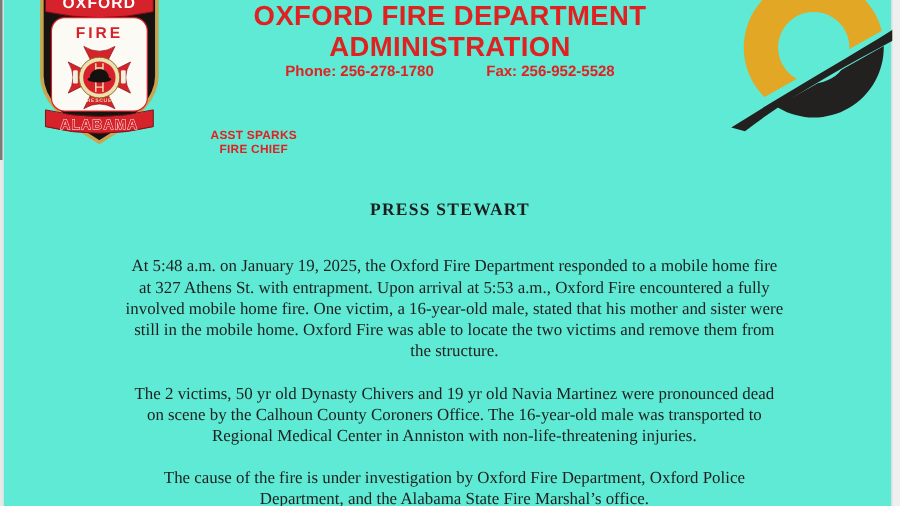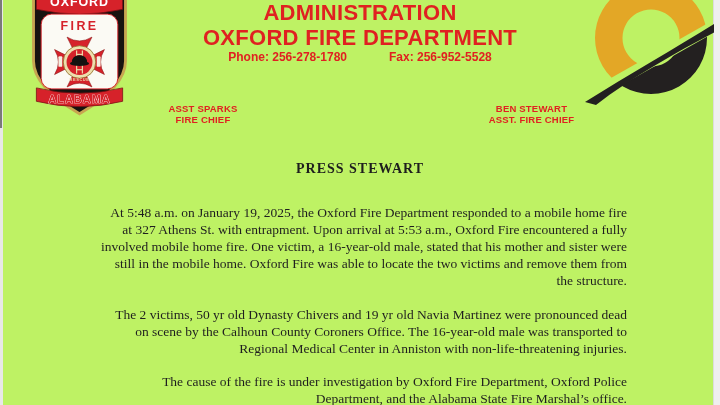--- a/index.html
+++ b/index.html
@@ -1,18 +1,18 @@
 <!DOCTYPE html>
 <html><head>
 <meta charset="utf-8">
 <style>
   html,body{margin:0;padding:0;}
   body{width:720px;height:405px;overflow:hidden;background:#ffffff;
        font-family:"Liberation Sans",sans-serif;position:relative;}
-  .page{position:absolute;inset:0;background:#bef264;}
+  .page{position:absolute;inset:0;background:#5eead4;}
 
   
   .edge-left{position:absolute;left:0;top:0;width:3px;height:405px;background:#e8e8e8;}
   .edge-left-dark{position:absolute;left:0;top:0;width:2px;height:128px;background:#7a7a78;}
   .edge-right{position:absolute;right:0;top:0;width:6px;height:405px;background:#efefef;border-left:1px solid #dcdcdc;}
 
   
   .letterhead{position:absolute;left:140px;right:140px;top:0;text-align:center;color:#e02121;}
   .org-title{font-size:22px;font-weight:bold;line-height:25px;letter-spacing:.3px;}
   .addr{font-size:12px;font-weight:bold;line-height:14px;margin-top:4px;}
@@ -22,21 +22,21 @@
   .official{position:absolute;top:103px;text-align:center;color:#e02121;
             font-size:9.5px;font-weight:bold;line-height:11px;letter-spacing:.2px;}
   .official.left{left:158px;width:90px;}
   .official.right{left:484px;width:95px;}
 
   
   .pr-heading{position:absolute;left:0;right:0;top:161px;text-align:center;
               font-family:"Liberation Serif",serif;font-weight:bold;font-size:14px;
               letter-spacing:1px;color:#1e1e1e;}
   .para{position:absolute;left:100px;width:527px;font-family:"Liberation Serif",serif;
-        font-size:13.5px;line-height:17.2px;color:#1f1f1f;text-align:right;}
+        font-size:13.5px;line-height:17.2px;color:#1f1f1f;text-align:center;}
   .para.p1{top:190px;}
   .para.p2{top:292px;}
   .para.p3{top:359px;}
 
   
   .badge-wrap{position:absolute;left:22px;top:-14px;width:115px;height:131px;}
   .badge-wrap svg{display:block;width:100%;height:100%;}
 
   
   .ologo-wrap{position:absolute;left:584px;top:0;width:130px;height:120px;overflow:hidden;}
@@ -110,34 +110,30 @@
 
       <path fill-rule="evenodd" clip-path="url(#goldClip)" fill="#e3a726" d="M67,-18 a56,56 0 1,0 0.0001,0 Z M67,9.5 a28.5,28.5 0 1,1 -0.0001,0 Z"></path>
 
       <path fill-rule="evenodd" clip-path="url(#blackClip)" fill="#232020" d="M67,-18 a56,56 0 1,0 0.0001,0 Z M67,9.5 a28.5,28.5 0 1,1 -0.0001,0 Z"></path>
 
       <path fill="#232020" d="M1,102 C45,74 95,46 133,22 L133,31 C95,51 48,77 12,105 Z"></path>
     </svg>
   </div>
 
   <div class="letterhead">
+    <div class="org-title">OXFORD FIRE DEPARTMENT</div>
     <div class="org-title">ADMINISTRATION</div>
-    <div class="org-title">OXFORD FIRE DEPARTMENT</div>
     <div class="phone-row">
       <span>Phone: 256-278-1780</span><span class="gap"></span><span>Fax: 256-952-5528</span>
     </div>
   </div>
 
   <div class="official left">
     <div>ASST SPARKS</div>
     <div>FIRE CHIEF</div>
-  </div>
-  <div class="official right">
-    <div>BEN STEWART</div>
-    <div>ASST. FIRE CHIEF</div>
   </div>
 
   <div class="pr-heading">PRESS STEWART</div>
   <p class="para p1">At 5:48 a.m. on January 19, 2025, the Oxford Fire Department responded to a mobile home fire at 327 Athens St. with entrapment. Upon arrival at 5:53 a.m., Oxford Fire encountered a fully involved mobile home fire. One victim, a 16-year-old male, stated that his mother and sister were still in the mobile home. Oxford Fire was able to locate the two victims and remove them from the structure.</p>
   <p class="para p2">The 2 victims, 50 yr old Dynasty Chivers and 19 yr old Navia Martinez were pronounced dead on scene by the Calhoun County Coroners Office. The 16-year-old male was transported to Regional Medical Center in Anniston with non-life-threatening injuries.</p>
   <p class="para p3">The cause of the fire is under investigation by Oxford Fire Department, Oxford Police Department, and the Alabama State Fire Marshal’s office.</p>
 
 </div>
 
 </body></html>

